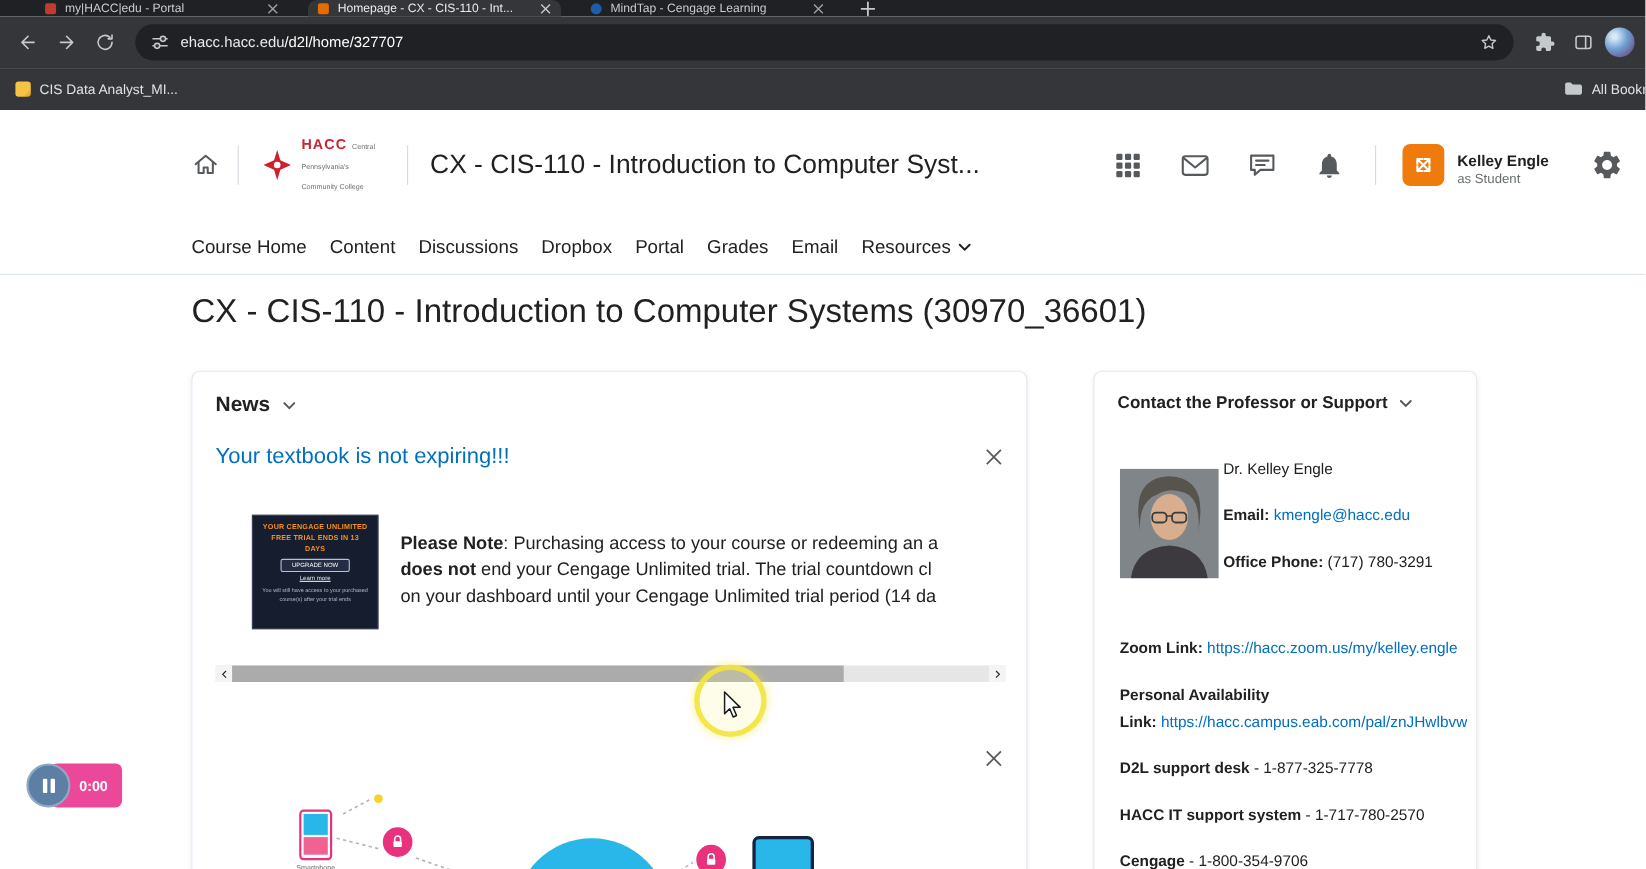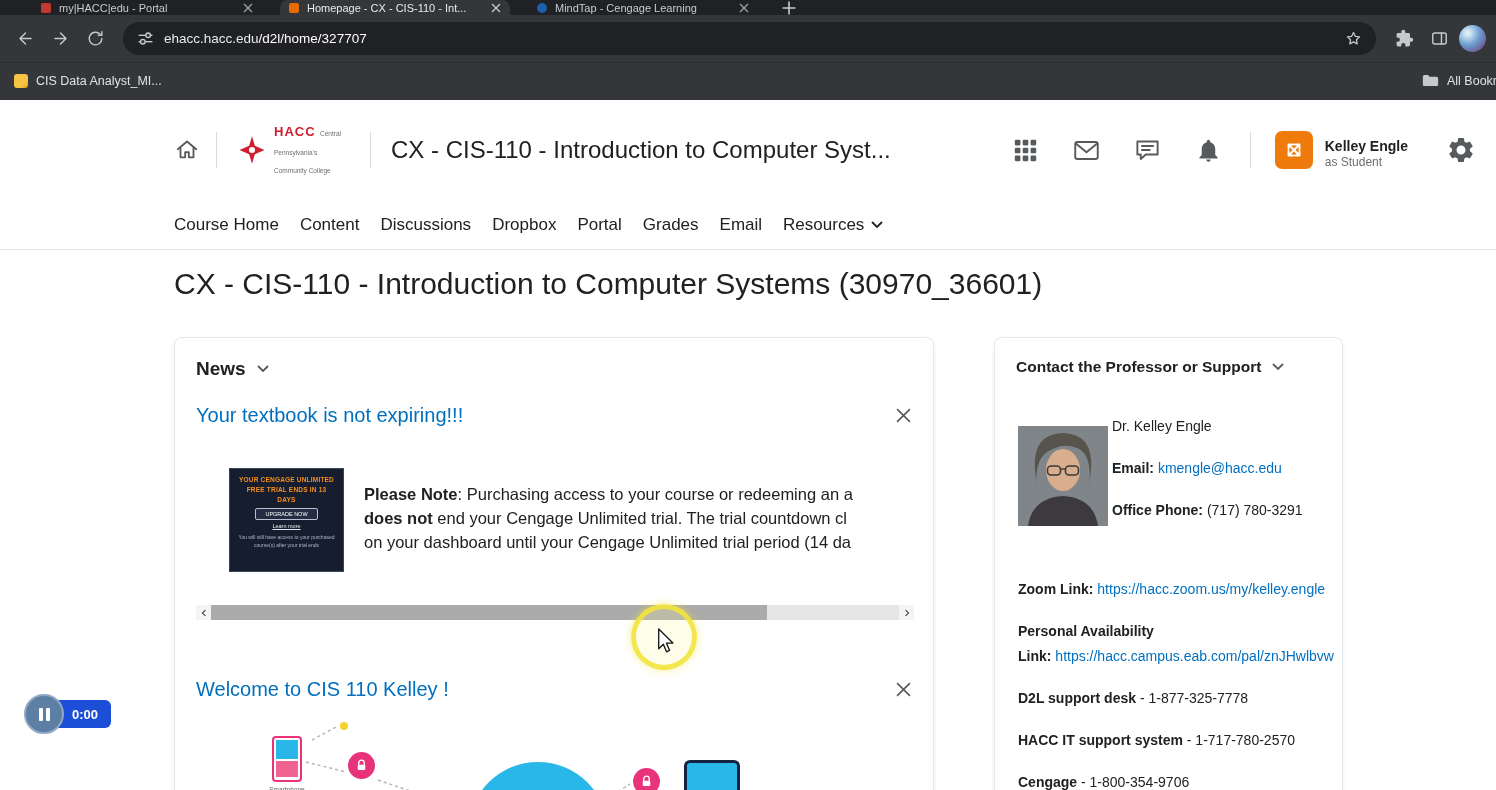--- a/index.html
+++ b/index.html
@@ -106,21 +106,21 @@
   .crow{position:absolute;font-size:14px;white-space:nowrap}
   .crow.wide{left:23px;right:8px;overflow:hidden}
   .crow.beside{left:117px}
   .link{color:#006fbf}
   .r-name{top:80px}.r-email{top:122px}.r-phone{top:164px}
   .r-zoom{top:243px}.r-pal1{top:285px}.r-pal2{top:310px}
   .r-d2l{top:352px}.r-it{top:394px}.r-cen{top:436px}
 
   
   .recorder{position:absolute;left:24px;top:694px;display:flex;align-items:center}
-  .rec-pill{height:28px;background:#1d4ed8;border-radius:6px;color:#fff;font-size:13px;font-weight:bold;display:flex;align-items:center;padding:0 13px 0 26px;margin-left:-18px}
+  .rec-pill{height:40px;background:#ec4899;border-radius:6px;color:#fff;font-size:13px;font-weight:bold;display:flex;align-items:center;padding:0 13px 0 26px;margin-left:-18px}
   .rec-btn{width:40px;height:40px;border-radius:50%;background:#5c7fa3;border:2px solid #8fa9c4;display:flex;align-items:center;justify-content:center;gap:3px;position:relative;z-index:2}
   .rec-btn i{display:block;width:4px;height:13px;background:#fff;border-radius:1px}
 
   
   .click-ring{position:absolute;left:631px;top:604px;width:66px;height:66px;border-radius:50%;border:5px solid rgba(242,228,60,.9);background:rgba(252,247,160,.22);box-shadow:0 0 9px rgba(242,228,60,.55);z-index:50}
   .cursor{position:absolute;left:657px;top:628px;z-index:60}
 </style>
 </head>
 <body>
 
@@ -358,21 +358,20 @@
     <span class="hs-track">
         <span class="hs-thumb"></span>
       </span>
     <span class="hs-btn">
         <svg viewBox="0 0 8 10">
           <path d="M2 1l4 4-4 4" fill="none" stroke="#222" stroke-width="1.4"></path>
         </svg>
       </span>
   </div>
 
-  <a class="article-title a2">Welcome to CIS 110 Kelley !</a>
   <span class="xclose x2">
       <svg viewBox="0 0 14 14">
         <path d="M1 1l12 12M13 1L1 13" stroke="#565a5c" stroke-width="1.5"></path>
       </svg>
     </span>
 
   <div class="illus">
     <svg class="dashes" width="718" height="200" viewBox="0 0 718 200">
         <g stroke="#b5b5b5" stroke-width="1.5" stroke-dasharray="3 3" fill="none">
           <path d="M110 40L150 50"></path>

